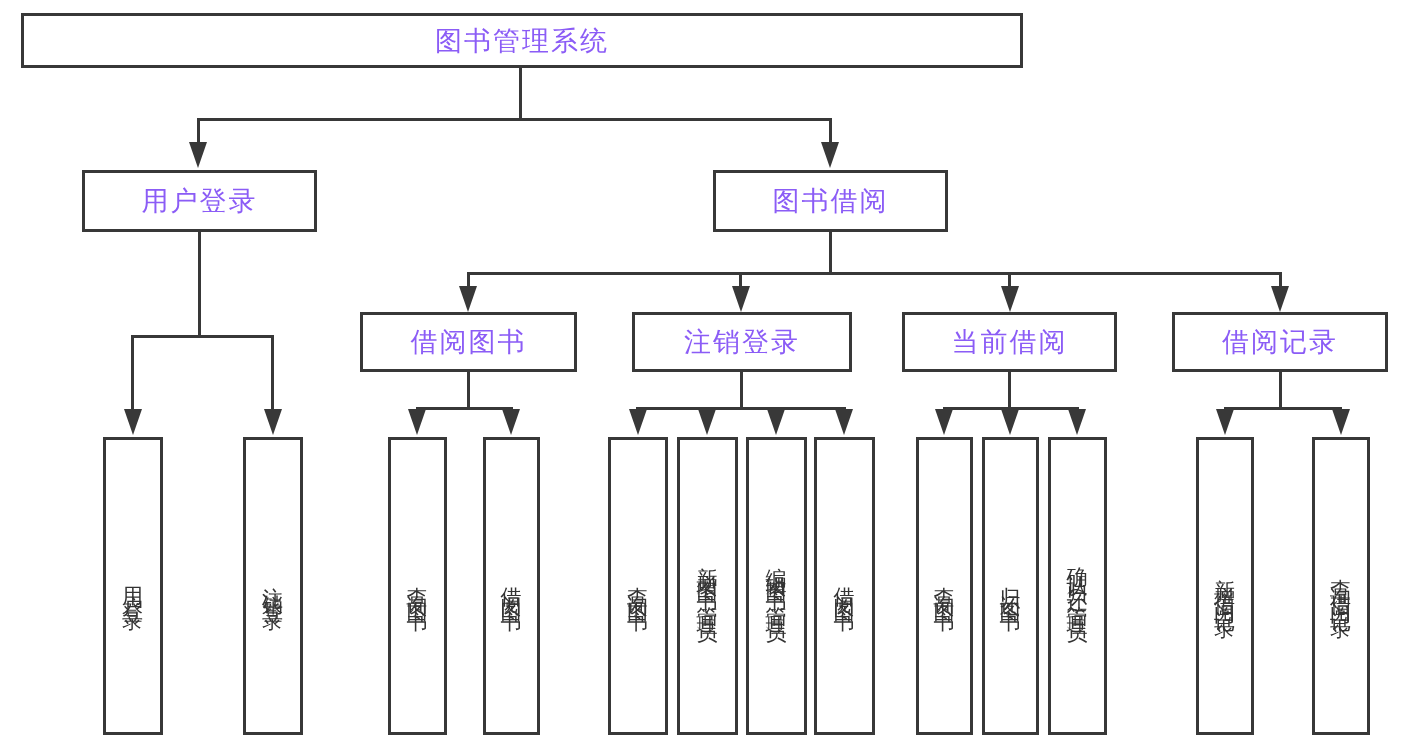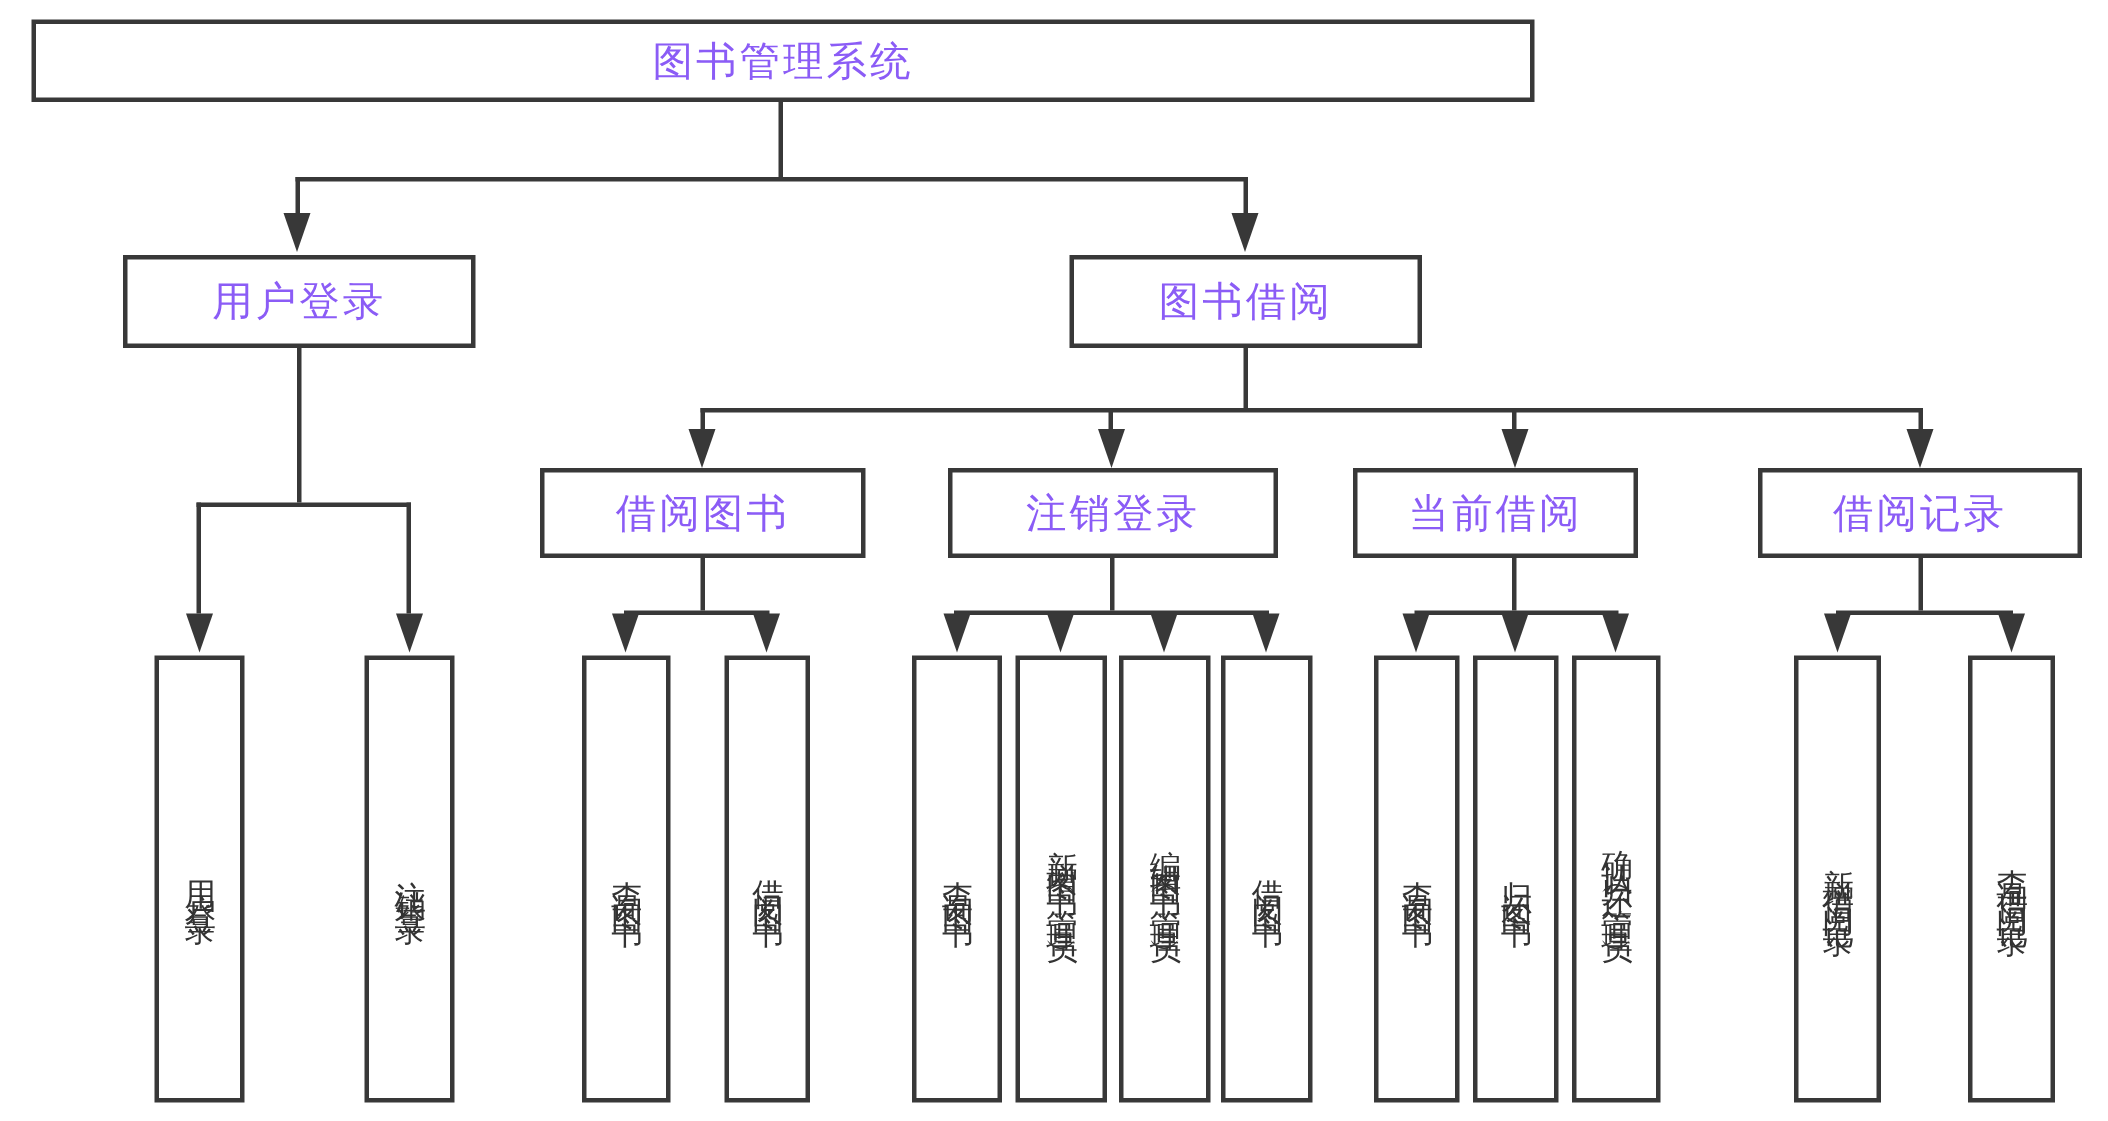--- a/index.html
+++ b/index.html
@@ -59,21 +59,21 @@
   <div class="arr" style="left:1001px;top:286px"></div>
   <div class="vline" style="left:1279px;top:272px;height:16px"></div>
   <div class="arr" style="left:1271px;top:286px"></div>
 
   <div class="box" style="left:360px;top:312px;width:217px;height:60px">
     <span class="lbl">借阅图书</span>
   </div>
   <div class="box" style="left:632px;top:312px;width:220px;height:60px">
     <span class="lbl">注销登录</span>
   </div>
-  <div class="box" style="left:902px;top:312px;width:190px;height:60px">
+  <div class="box" style="left:902px;top:312px;width:215px;height:60px">
     <span class="lbl">当前借阅</span>
   </div>
   <div class="box" style="left:1172px;top:312px;width:216px;height:60px">
     <span class="lbl">借阅记录</span>
   </div>
 
   <div class="vline" style="left:467px;top:372px;height:35px"></div>
   <div class="hline" style="left:416px;top:407px;width:97px"></div>
   <div class="arr" style="left:408px;top:409px"></div>
   <div class="arr" style="left:502px;top:409px"></div>

